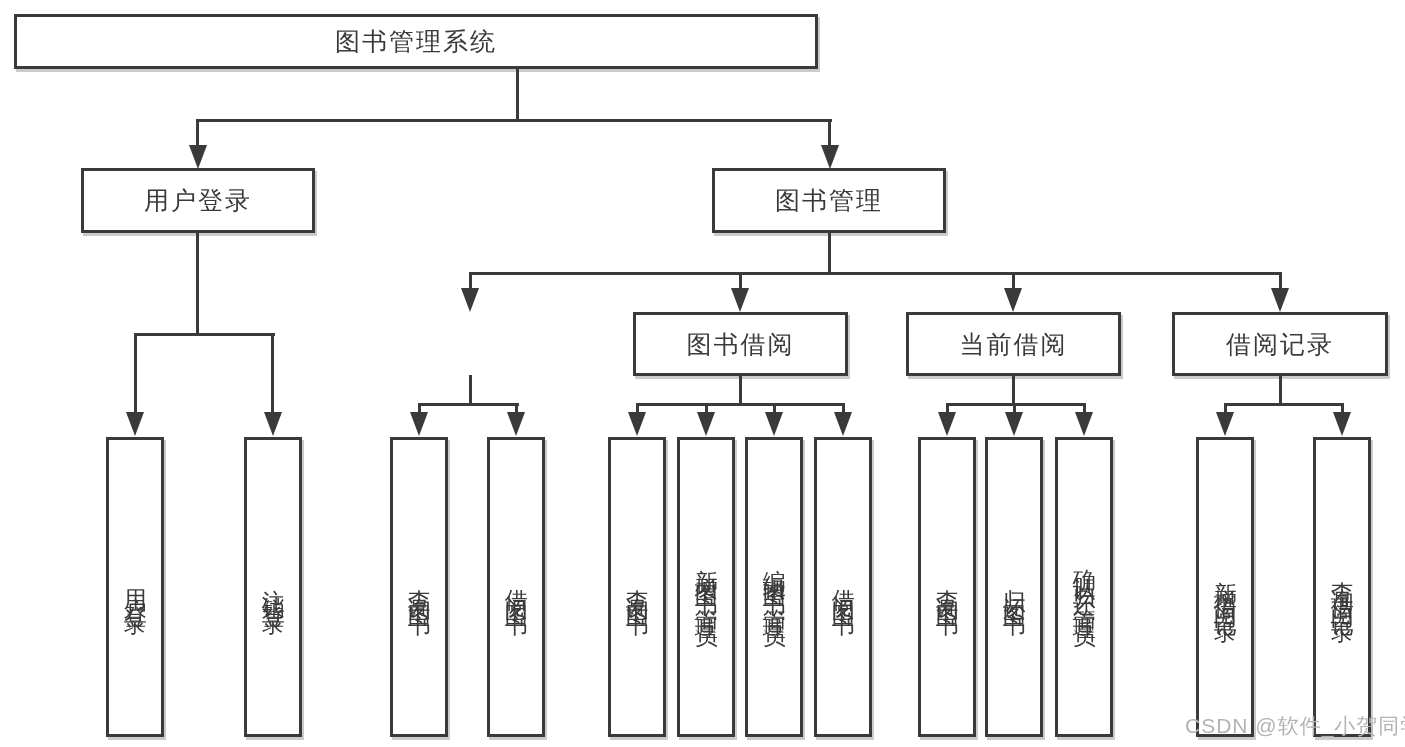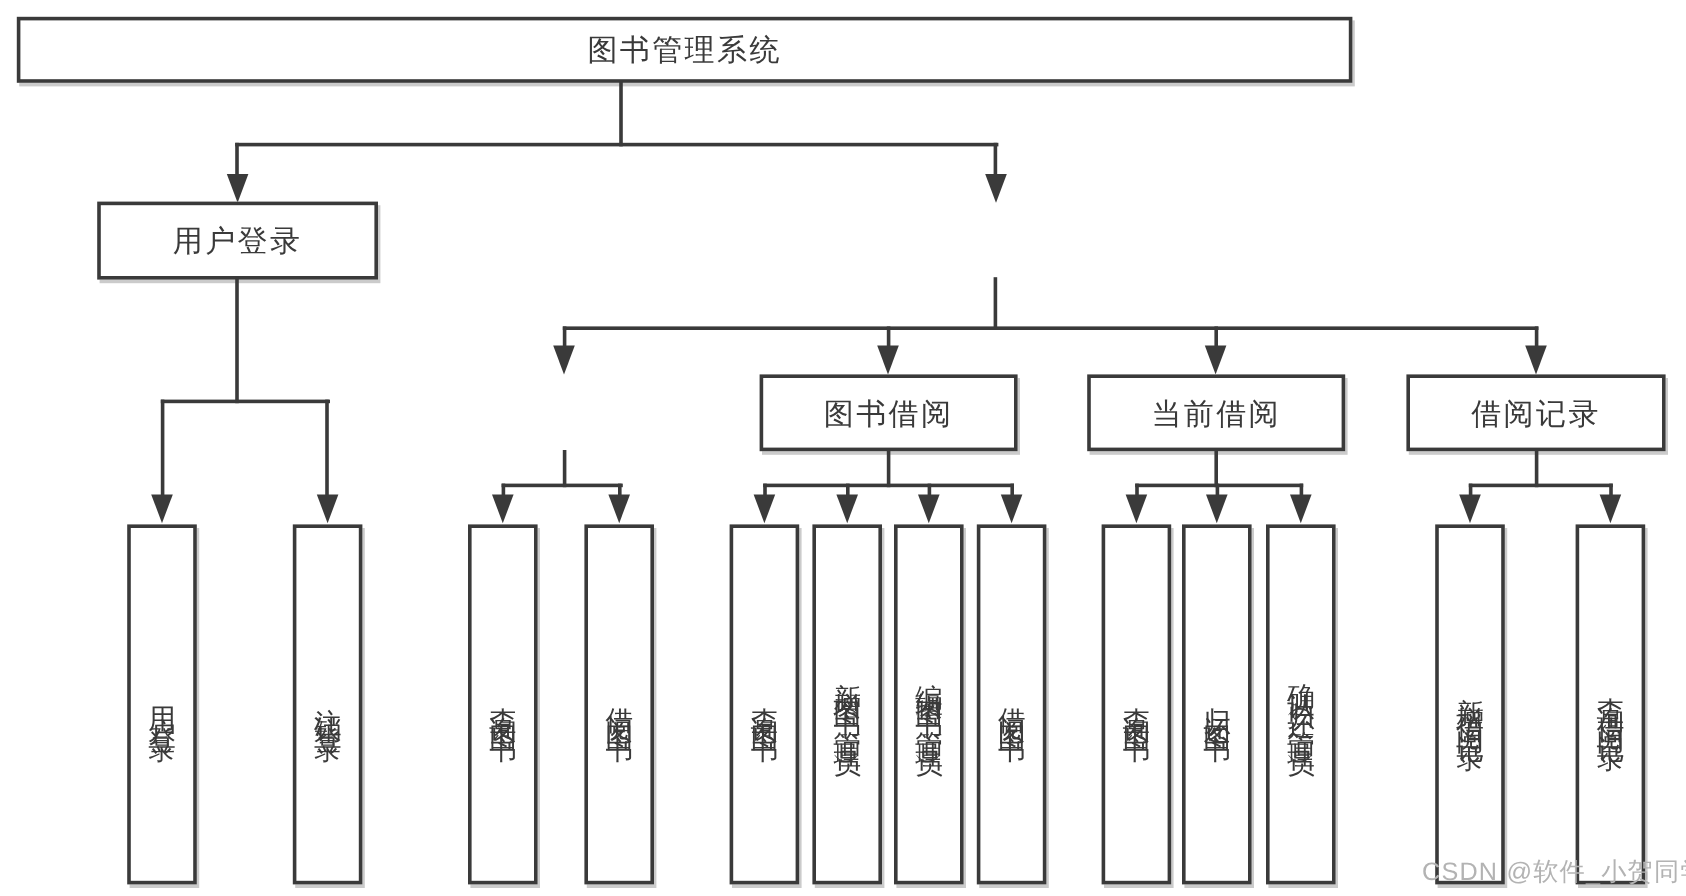--- a/index.html
+++ b/index.html
@@ -28,33 +28,36 @@
   .watermark {
     position:absolute; left:1185px; top:712px; font-size:21px;
     color:#b3b3b3; letter-spacing:1px; white-space:nowrap; z-index:5;
   }
 </style>
 </head>
 <body>
 
 <div class="canvas">
 
-  <div class="node hlabel" style="left:14px; top:14px; width:1113px; height:55px;">
+  <div class="node hlabel" style="left:14px; top:14px; width:804px; height:55px;">
     <span>图书管理系统</span>
   </div>
 
   <div class="line" style="left:516px; top:68px; width:3px; height:54px;"></div>
   <div class="line" style="left:196px; top:119px; width:636px; height:3px;"></div>
   <div class="line" style="left:196px; top:119px; width:3px; height:28px;"></div>
   <div class="arrow" style="left:189px; top:145px;"></div>
   <div class="line" style="left:828px; top:119px; width:3px; height:28px;"></div>
   <div class="arrow" style="left:821px; top:145px;"></div>
 
   <div class="node hlabel" style="left:81px; top:168px; width:234px; height:65px;">
     <span>用户登录</span>
+  </div>
+  <div class="node hlabel" style="left:712px; top:168px; width:234px; height:65px;">
+    <span>图书管理</span>
   </div>
 
   <div class="line" style="left:196px; top:231px; width:3px; height:105px;"></div>
   <div class="line" style="left:134px; top:333px; width:141px; height:3px;"></div>
   <div class="line" style="left:134px; top:333px; width:3px; height:81px;"></div>
   <div class="arrow" style="left:126px; top:412px;"></div>
   <div class="line" style="left:271px; top:333px; width:3px; height:81px;"></div>
   <div class="arrow" style="left:264px; top:412px;"></div>
 
   <div class="line" style="left:828px; top:231px; width:3px; height:44px;"></div>

